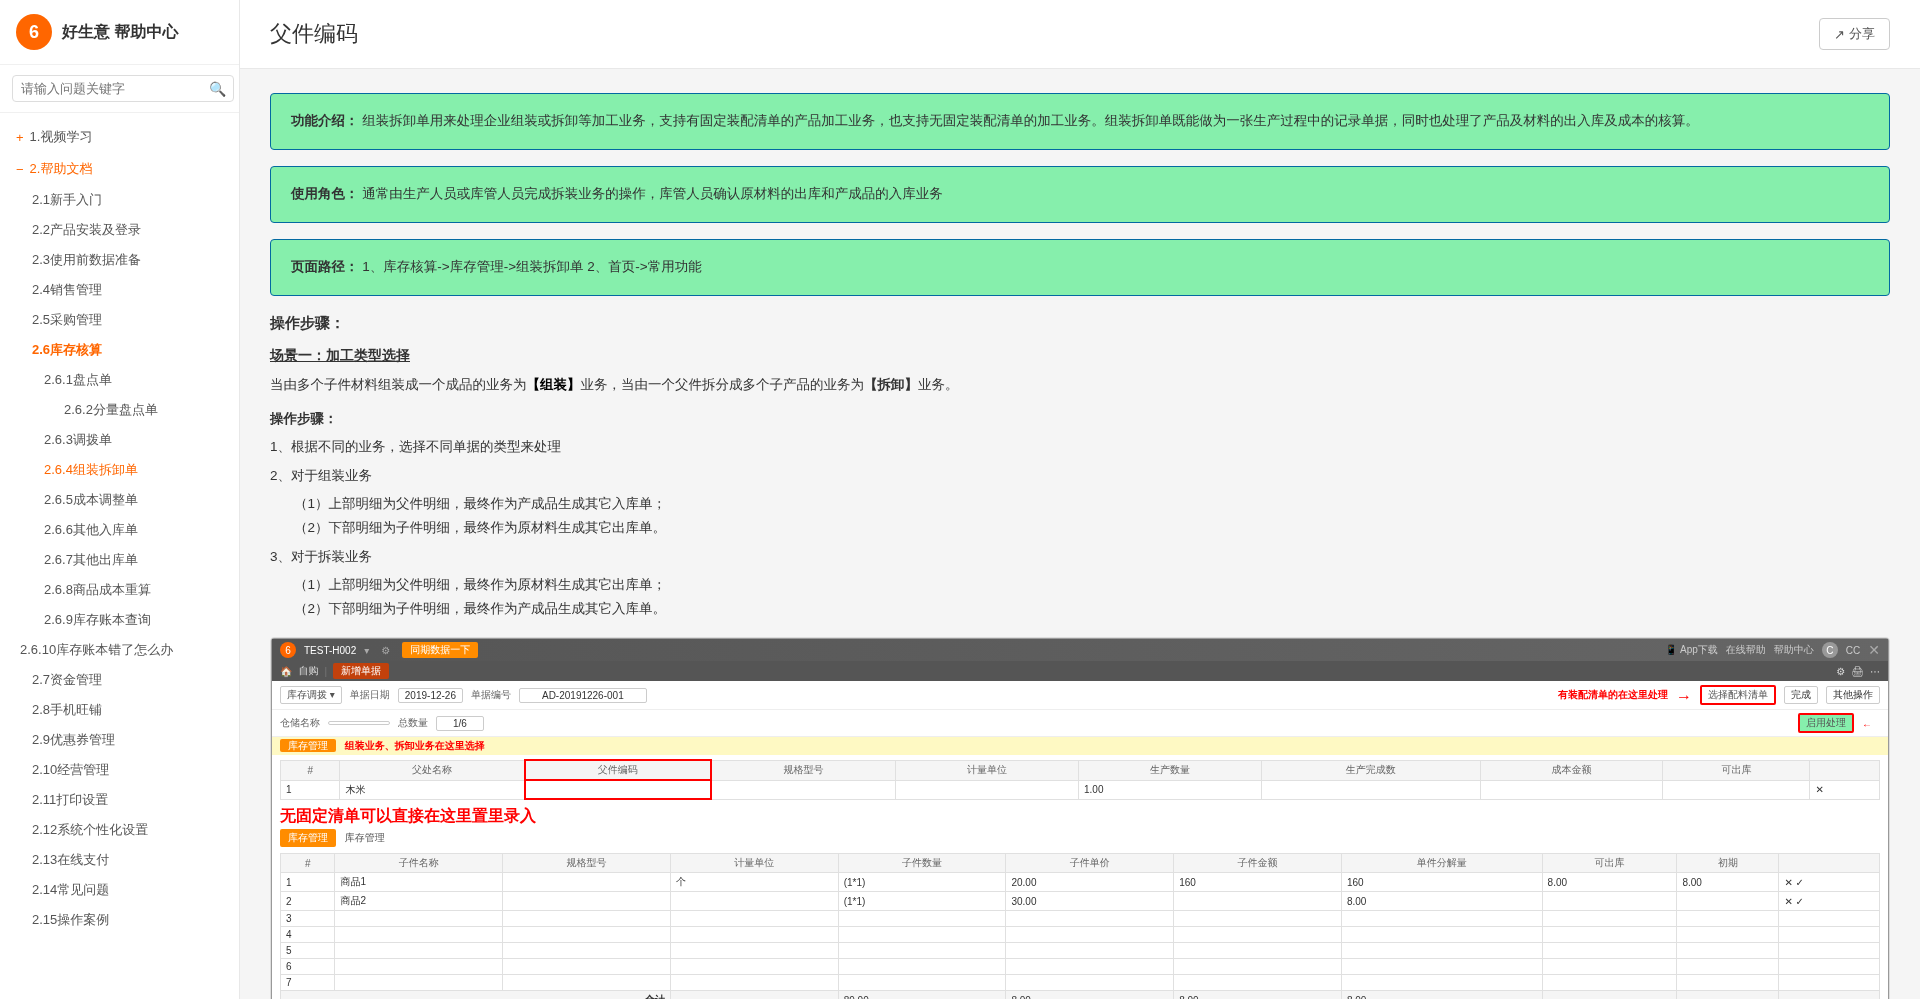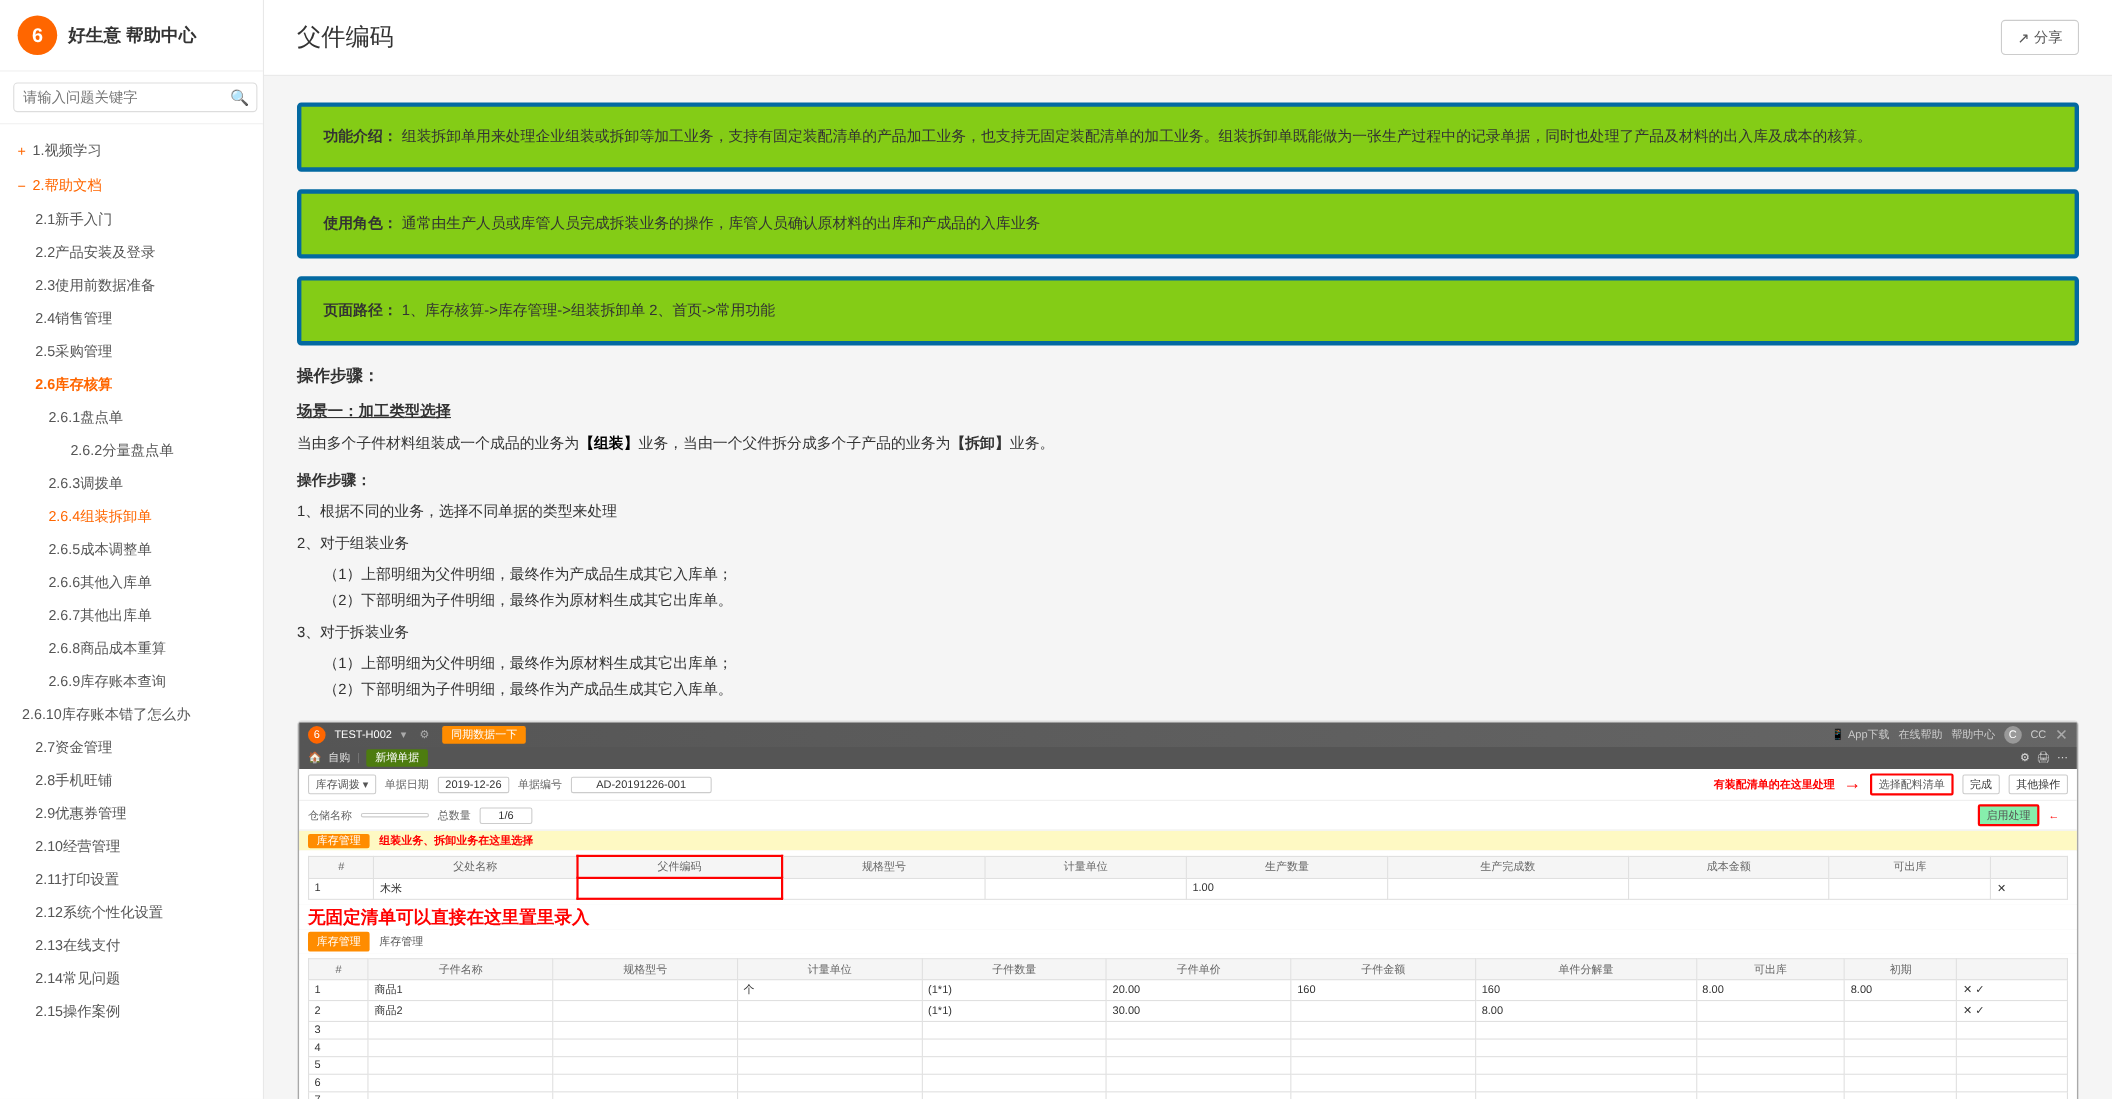--- a/index.html
+++ b/index.html
@@ -86,22 +86,22 @@
       padding: 6px 14px; border-radius: 4px; cursor: pointer;
       font-size: 13px; color: #555; display: flex; align-items: center; gap: 4px;
     }
 
     .content-area {
       flex: 1; overflow-y: auto;
       padding: 24px 30px;
     }
 
     .info-block {
-      background: #84cc16;
-      border: 4px solid #0369a1;
+      background: #86efac;
+      border: 1px solid #0369a1;
       border-radius: 4px;
       padding: 16px 20px;
       margin-bottom: 16px;
       font-size: 13.5px;
       line-height: 1.7;
       color: #333;
     }
 
     .section-title {
       font-size: 15px; font-weight: bold; color: #333;
@@ -256,21 +256,21 @@
             <span style="background:#999;color:#fff;border-radius:50%;width:16px;height:16px;display:inline-flex;align-items:center;justify-content:center;">C</span>
             <span style="font-size:10px;color:#ccc;">CC</span>
             <span style="color:#aaa;font-size:14px;">✕</span>
           </div>
         </div>
 
         <div style="background:#555;color:#ddd;padding:2px 8px;display:flex;align-items:center;gap:6px;font-size:10px;">
           <span>🏠</span>
           <span>自购</span>
           <span style="color:#777;">|</span>
-          <span style="background:#4d7c0f;color:#fff;padding:1px 8px;border-radius:2px;">新增单据</span>
+          <span style="background:#c2410c;color:#fff;padding:1px 8px;border-radius:2px;">新增单据</span>
           <span style="flex:1;"></span>
           <span>⚙</span>
           <span>🖨</span>
           <span>⋯</span>
         </div>
 
         <div style="background:#fff;padding:4px 8px;display:flex;align-items:center;gap:8px;border-bottom:1px solid #eee;font-size:10px;">
           <span style="border:1px solid #ccc;padding:1px 6px;border-radius:2px;color:#555;">库存调拨 ▾</span>
           <span style="color:#666;">单据日期</span>
           <span style="border:1px solid #ccc;padding:1px 6px;border-radius:2px;">2019-12-26</span>

